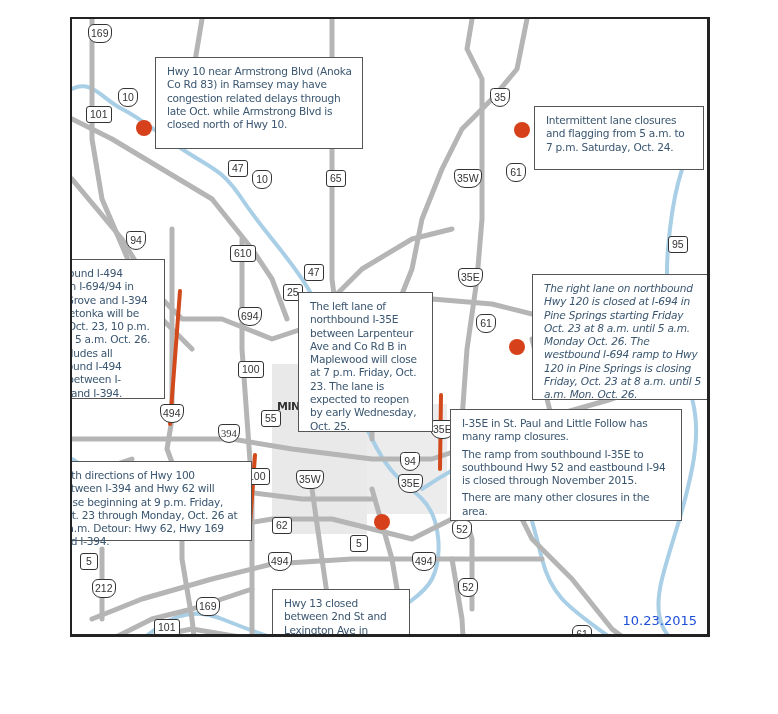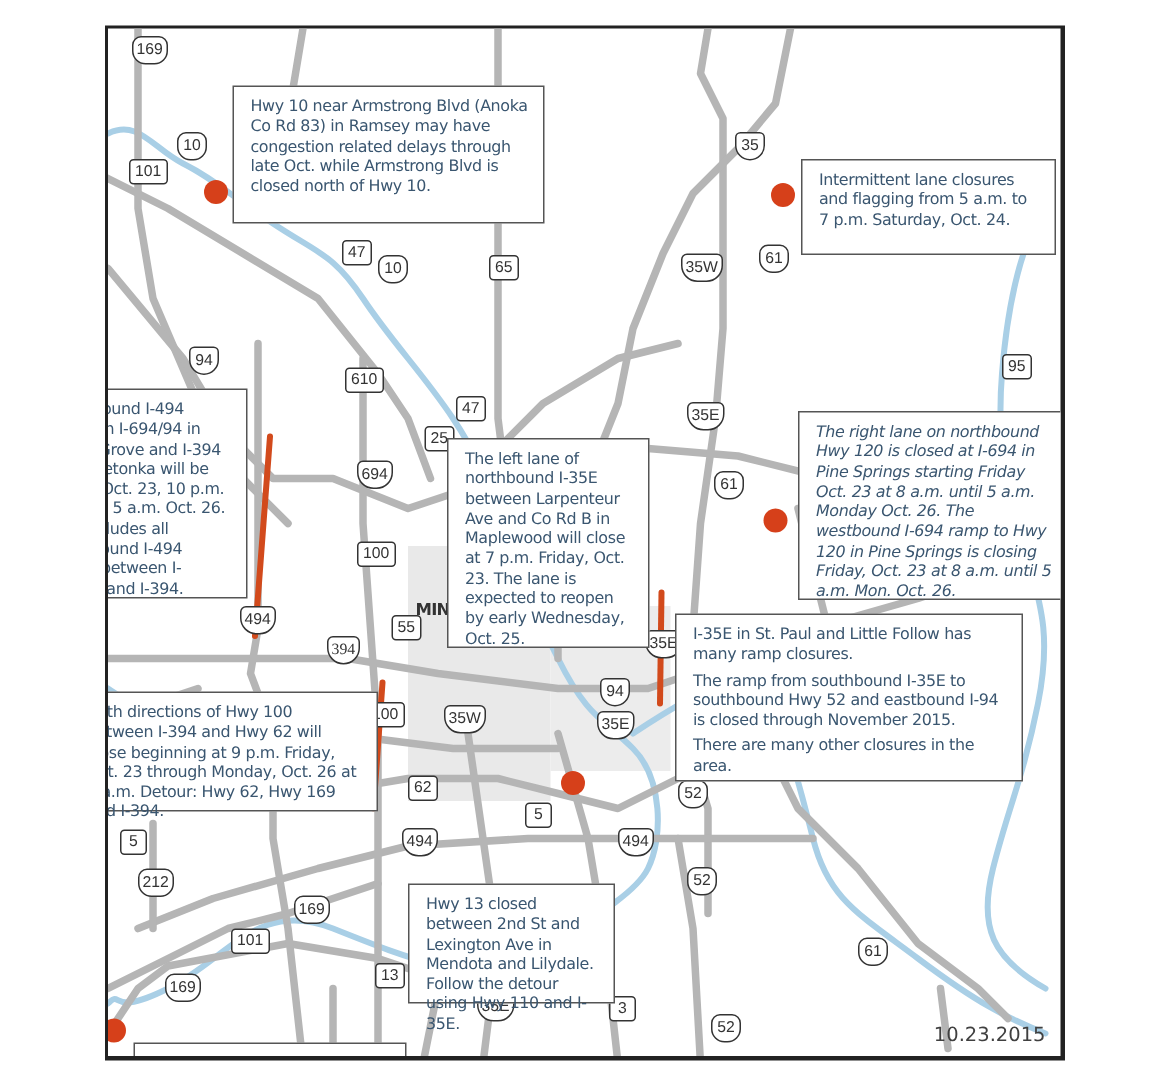--- a/index.html
+++ b/index.html
@@ -1,27 +1,27 @@
 <!DOCTYPE html>
 <html><head>
 <meta charset="utf-8">
 <style>
   html,body{margin:0;padding:0;background:#ffffff;}
   body{width:778px;height:714px;position:relative;overflow:hidden;font-family:"DejaVu Sans","Liberation Sans",sans-serif;}
-  #map{position:absolute;left:70px;top:17px;width:640px;height:690px;border:2px solid #222;border-right-width:3px;border-bottom-width:3px;box-sizing:border-box;background:#fff;overflow:hidden;}
+  #map{position:absolute;left:70px;top:17px;width:640px;height:620px;border:2px solid #222;border-right-width:3px;border-bottom-width:3px;box-sizing:border-box;background:#fff;overflow:hidden;}
   svg.base{position:absolute;left:0;top:0;}
   .callout{position:absolute;background:#fff;border:1.5px solid #555;box-sizing:border-box;color:#3a5670;font-size:10.6px;line-height:13.3px;padding:7px 9px 6px 11px;letter-spacing:-0.25px;}
   .callout p{margin:0 0 4px 0;}
   .callout p:last-child{margin-bottom:0;}
   .shield{position:absolute;font-size:10.5px;color:#333;text-align:center;box-sizing:border-box;background:#fff;font-family:"Liberation Sans",sans-serif;}
   .state{border:1.5px solid #333;border-radius:3px;height:17px;line-height:15px;padding:0 3px;min-width:18px;}
   .us{border:1.5px solid #333;border-radius:6px 6px 9px 9px;height:19px;line-height:17px;padding:0 2px;min-width:20px;}
   .inter{border:1.5px solid #333;border-radius:4px 4px 11px 11px;height:19px;line-height:17px;padding:0 2px;min-width:20px;}
   .city{position:absolute;font-size:11px;font-weight:bold;color:#333;letter-spacing:-0.5px;}
-  .date{position:absolute;font-size:13px;color:#404040;}
+  .date{position:absolute;font-size:13px;color:#1d4ed8;}
 </style>
 </head>
 <body>
 
 <div id="map">
   <svg class="base" width="640" height="690" viewBox="0 0 640 690">
 
     <rect x="200" y="345" width="95" height="170" fill="#e9e9e9"></rect>
     <rect x="295" y="385" width="80" height="110" fill="#ececec"></rect>
 

